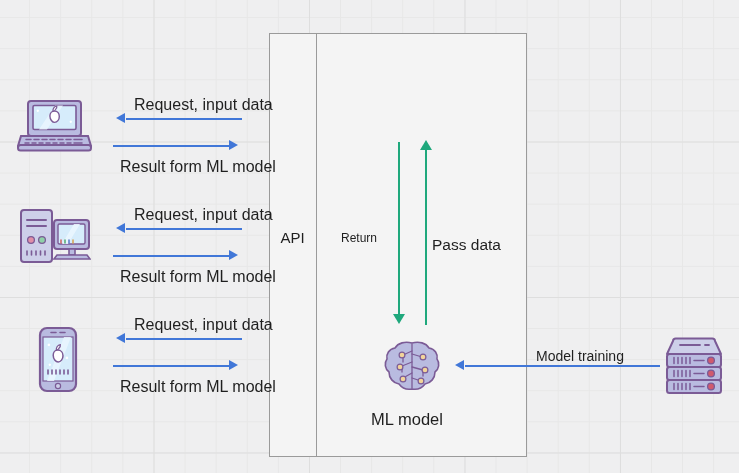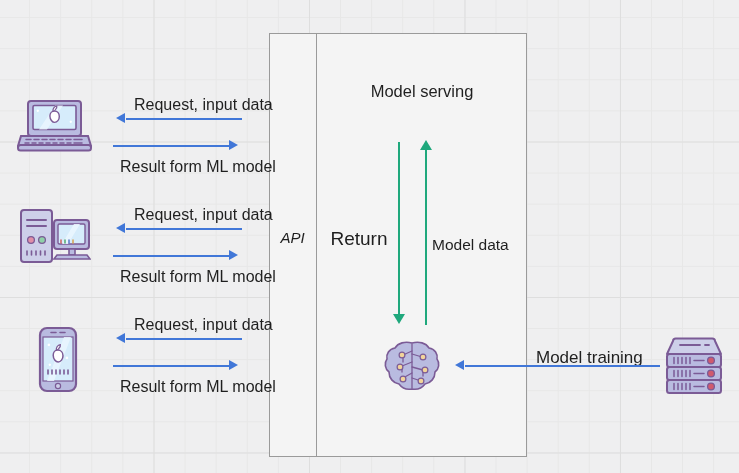--- a/index.html
+++ b/index.html
@@ -49,21 +49,20 @@
     border-left: 1.4px solid #9a9a9a;
   }
   .api-label {
     position: absolute;
     left: 269px;
     top: 229px;
     width: 47px;
     text-align: center;
     font-size: 15px;
     color: #1f1f1f;
-    font-style: italic;
   }
 
   
   .framework-label {
     position: absolute;
     left: 317px;
     top: 80px;
     width: 210px;
     text-align: center;
     font-size: 16.5px;
@@ -106,21 +105,21 @@
     border-left: 6.5px solid transparent;
     border-right: 6.5px solid transparent;
     border-bottom: 10px solid #1fa87c;
   }
   .return-label {
     position: absolute;
     left: 320px;
     top: 228px;
     width: 78px;
     text-align: center;
-    font-size: 19px;
+    font-size: 12px;
     line-height: 21px;
     color: #1f1f1f;
   }
   .pass-label {
     position: absolute;
     left: 432px;
     top: 236px;
     width: 92px;
     text-align: left;
     font-size: 15.5px;
@@ -153,47 +152,46 @@
   
   .device { position: absolute; }
   .device svg { display: block; }
 
   
   .server-icon { position: absolute; left: 663px; top: 337px; }
   .training-caption {
     position: absolute;
     left: 536px;
     top: 348px;
-    font-size: 17px;
+    font-size: 14px;
     color: #1f1f1f;
     white-space: nowrap;
   }
 </style>
 </head>
 <body>
 
 <div id="canvas">
 
   <div class="serving-box"></div>
   <div class="api-divider"></div>
   <div class="api-label">API</div>
 
   <div class="framework-label">
-    <div>Model serving</div>
   </div>
 
   <div class="vline v-return"></div>
   <div class="arrow-head head-down"></div>
   <div class="return-label">
     <div>Return</div>
   </div>
 
   <div class="vline v-pass"></div>
   <div class="arrow-head head-up"></div>
-  <div class="pass-label">Model data</div>
+  <div class="pass-label">Pass data</div>
 
   <div class="device" style="left:383px; top:340px;">
     <svg width="58" height="52" viewBox="0 0 58 52">
       <g stroke="#7b5b96" stroke-width="1.6" fill="#b9bbe0" stroke-linejoin="round">
         <path d="M29 3 C22 1 15 3 12 8 C6 9 3 14 4 19 C1 23 2 29 6 32 C6 38 10 43 16 44
                  C19 48 24 50 29 49 C34 50 39 48 42 44 C48 43 52 38 52 32
                  C56 29 57 23 54 19 C55 14 52 9 46 8 C43 3 36 1 29 3 Z"></path>
       </g>
       <g stroke="#7b5b96" stroke-width="1.3" fill="none" stroke-linecap="round">
         <path d="M29 4 L29 48"></path>
@@ -204,20 +202,21 @@
       <g stroke="#7b5b96" stroke-width="1.2" fill="#f2d49a">
         <circle cx="19" cy="15" r="2.9"></circle>
         <circle cx="40" cy="17" r="2.9"></circle>
         <circle cx="17" cy="27" r="2.9"></circle>
         <circle cx="42" cy="30" r="2.9"></circle>
         <circle cx="20" cy="39" r="2.9"></circle>
         <circle cx="38" cy="41" r="2.9"></circle>
       </g>
     </svg>
   </div>
+  <div class="mlmodel-label">ML model</div>
 
   <div class="device" style="left:17px; top:99px;">
     <svg width="75" height="53" viewBox="0 0 75 53">
       <rect x="11" y="2" width="53" height="35" rx="3" fill="#b9bbe0" stroke="#7b5b96" stroke-width="2"></rect>
       <rect x="16" y="6.5" width="43" height="24" rx="1.5" fill="#d6ecfb" stroke="#7b5b96" stroke-width="1.6"></rect>
       <path d="M22 30.5 L38 6.5 L46 6.5 L30 30.5 Z" fill="#eaf6fe" opacity="0.85"></path>
       <path d="M37.5 12 c-2.6 0-4.6 2.2-4.6 5 0 3.4 2.4 6.4 4.8 6.4 2.4 0 4.6-2.6 4.6-6
                  0-3-2-5.4-4.8-5.4 Z" fill="#fff" stroke="#7b5b96" stroke-width="1.4"></path>
       <path d="M38.6 10.4 c1-1 1.4-2.4 1.2-3.4 -1.1 0.1-2.3 0.8-3 1.8 -0.6 0.9-1 2.2-0.8 3.2 1.1 0.1 2.2-0.6 2.6-1.6 Z" fill="#fff" stroke="#7b5b96" stroke-width="1.2"></path>
       <path d="M20 11 l1.6 1.6 M21.6 11 l-1.6 1.6" stroke="#fff" stroke-width="1.4"></path>

